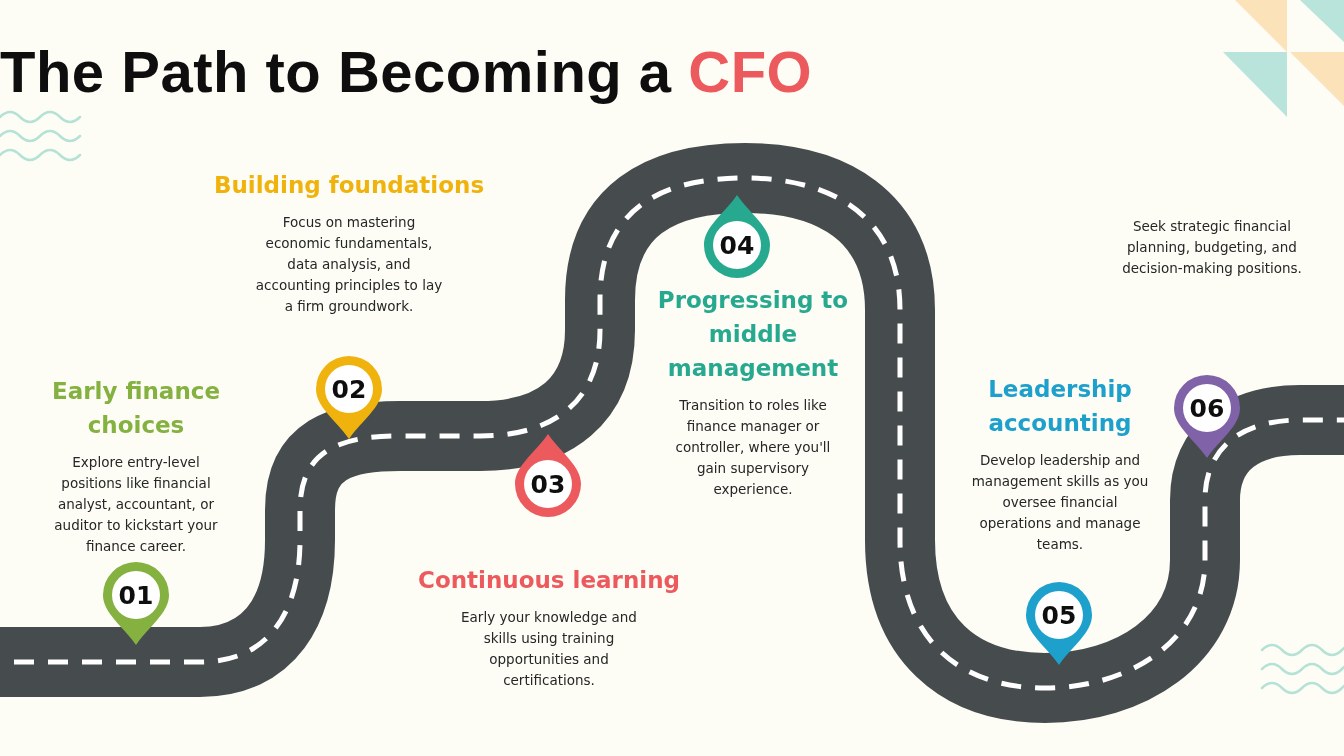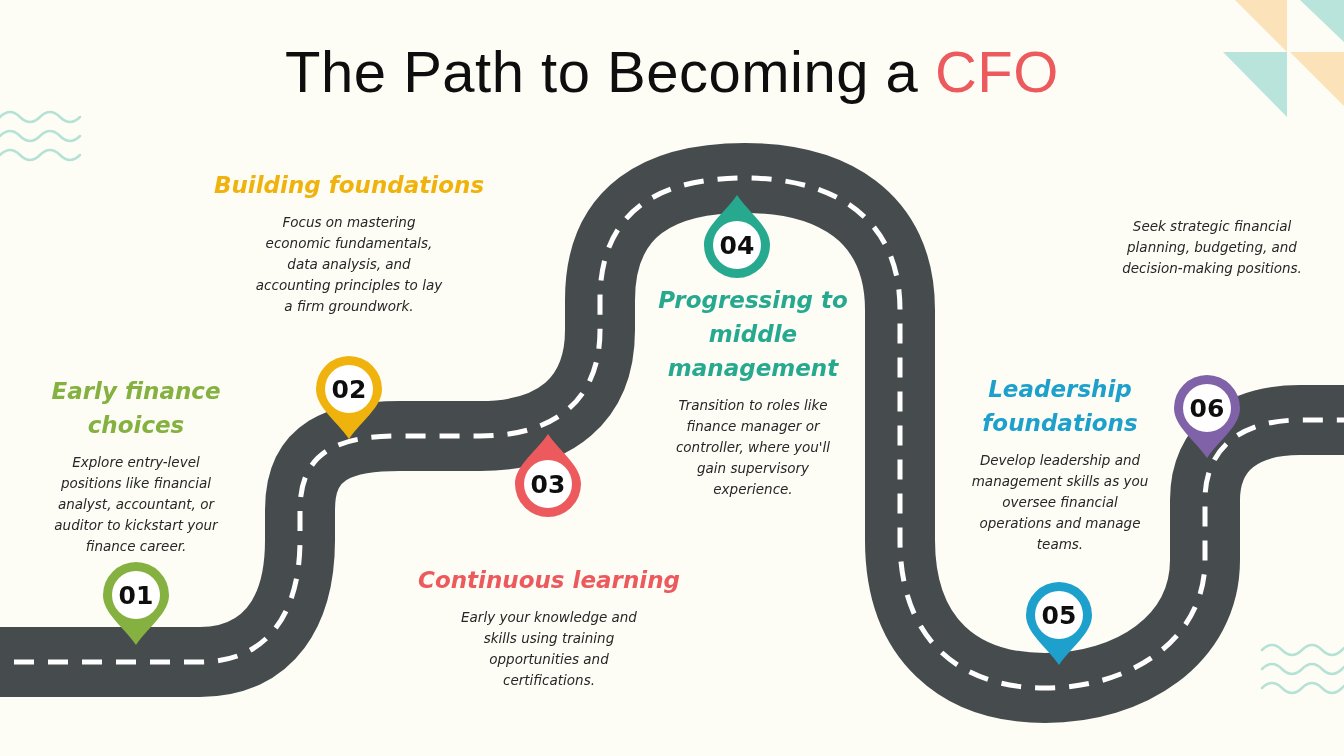--- a/index.html
+++ b/index.html
@@ -6,26 +6,26 @@
     body {
       width: 1344px; height: 756px; overflow: hidden;
       background: #fdfdf6;
       position: relative;
       font-family: "Liberation Sans", "DejaVu Sans", sans-serif;
       color: #222;
     }
     #canvas { position: absolute; left: 0; top: 0; width: 1344px; height: 756px; }
     .title {
       position: absolute; left: 0; top: 38px; width: 1344px;
-      text-align: center; font-size: 58px; font-weight: 400;
+      text-align: left; font-size: 58px; font-weight: 700;
       color: #0e0e0e; letter-spacing: 0.5px;
       font-family: "Liberation Sans", "DejaVu Sans", sans-serif;
     }
     .title .accent { color: #ec5a5e; }
-    .step-block { position: absolute; text-align: center; font-style: italic; }
+    .step-block { position: absolute; text-align: center; }
     .step-heading {
       font-weight: 700; font-size: 23px; line-height: 34px;
       font-family: "DejaVu Sans", "Liberation Sans", sans-serif;
     }
     .step-body {
       font-size: 13.5px; line-height: 21px; color: #262626;
       margin-top: 10px; white-space: pre-line;
       font-family: "DejaVu Sans", "Liberation Sans", sans-serif;
     }
   </style>
@@ -153,21 +153,21 @@
       <div class="step-heading" style="color: rgb(39, 169, 143); white-space: pre-line;">Progressing to
 middle management</div>
       <div class="step-body">Transition to roles like
 finance manager or
 controller, where you'll
 gain supervisory
 experience.</div>
     </div>
     <div class="step-block" style="left: 960px; top: 372px; width: 200px;">
       <div class="step-heading" style="color: rgb(30, 160, 204); white-space: pre-line;">Leadership
-foundations</div>
+accounting</div>
       <div class="step-body">Develop leadership and
 management skills as you
 oversee financial
 operations and manage
 teams.</div>
     </div>
     <div class="step-block" style="left: 1100px; top: 206px; width: 224px;">
       <div class="step-body">Seek strategic financial
 planning, budgeting, and
 decision-making positions.</div>

